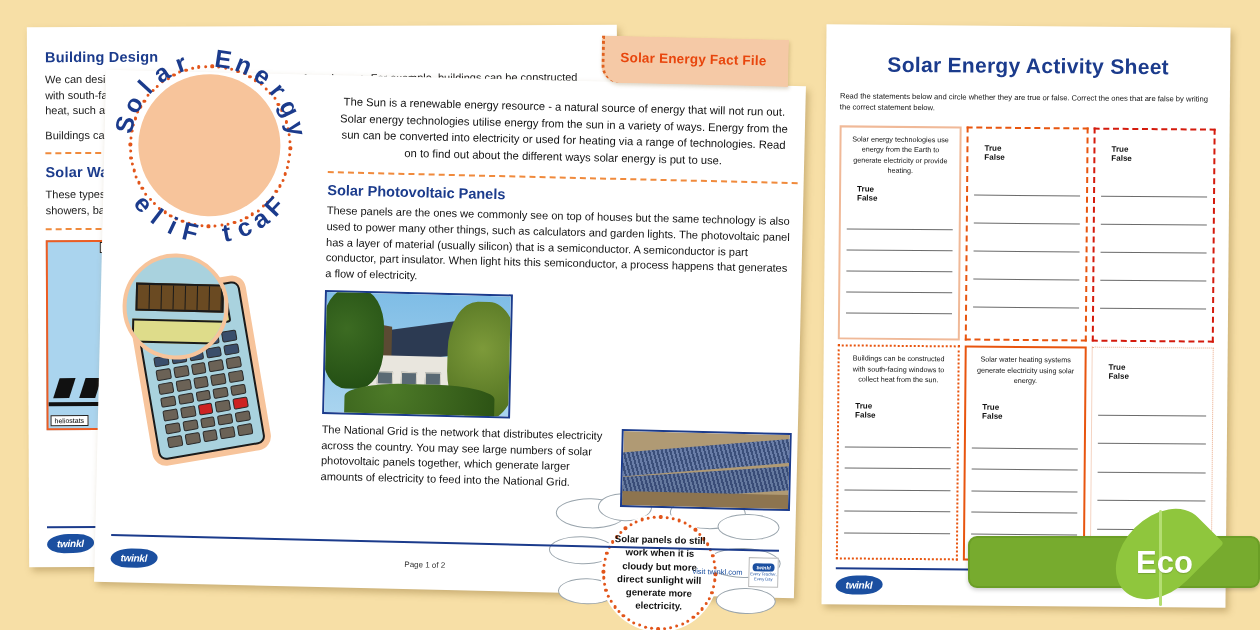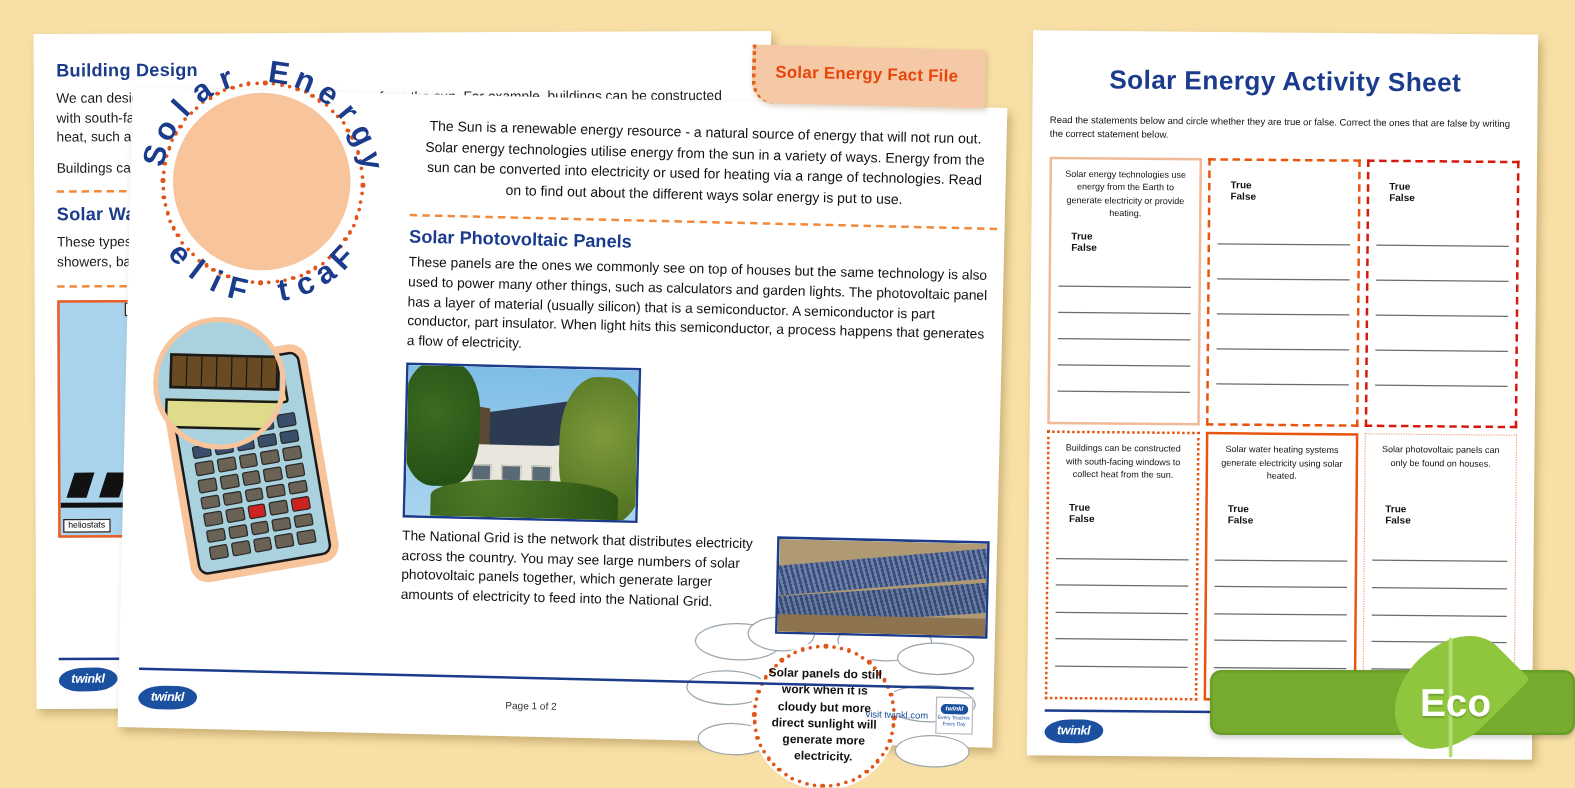--- a/index.html
+++ b/index.html
@@ -722,36 +722,35 @@
       <div class="as-lines">
           <i></i>
           <i></i>
           <i></i>
           <i></i>
           <i></i>
         </div>
     </div>
 
     <div class="as-cell b-solid">
-      <div class="as-stmt">Solar water heating systems generate electricity using solar heated.</div>
+      <div class="as-stmt">Solar water heating systems generate electricity using solar energy.</div>
       <div class="as-tf">
         <span>True</span>
         <span>False</span>
       </div>
       <div class="as-lines">
           <i></i>
           <i></i>
           <i></i>
           <i></i>
           <i></i>
         </div>
     </div>
 
     <div class="as-cell b-dot-l">
-      <div class="as-stmt">Solar photovoltaic panels can only be found on houses.</div>
       <div class="as-tf">
         <span>True</span>
         <span>False</span>
       </div>
       <div class="as-lines">
           <i></i>
           <i></i>
           <i></i>
           <i></i>
           <i></i>

